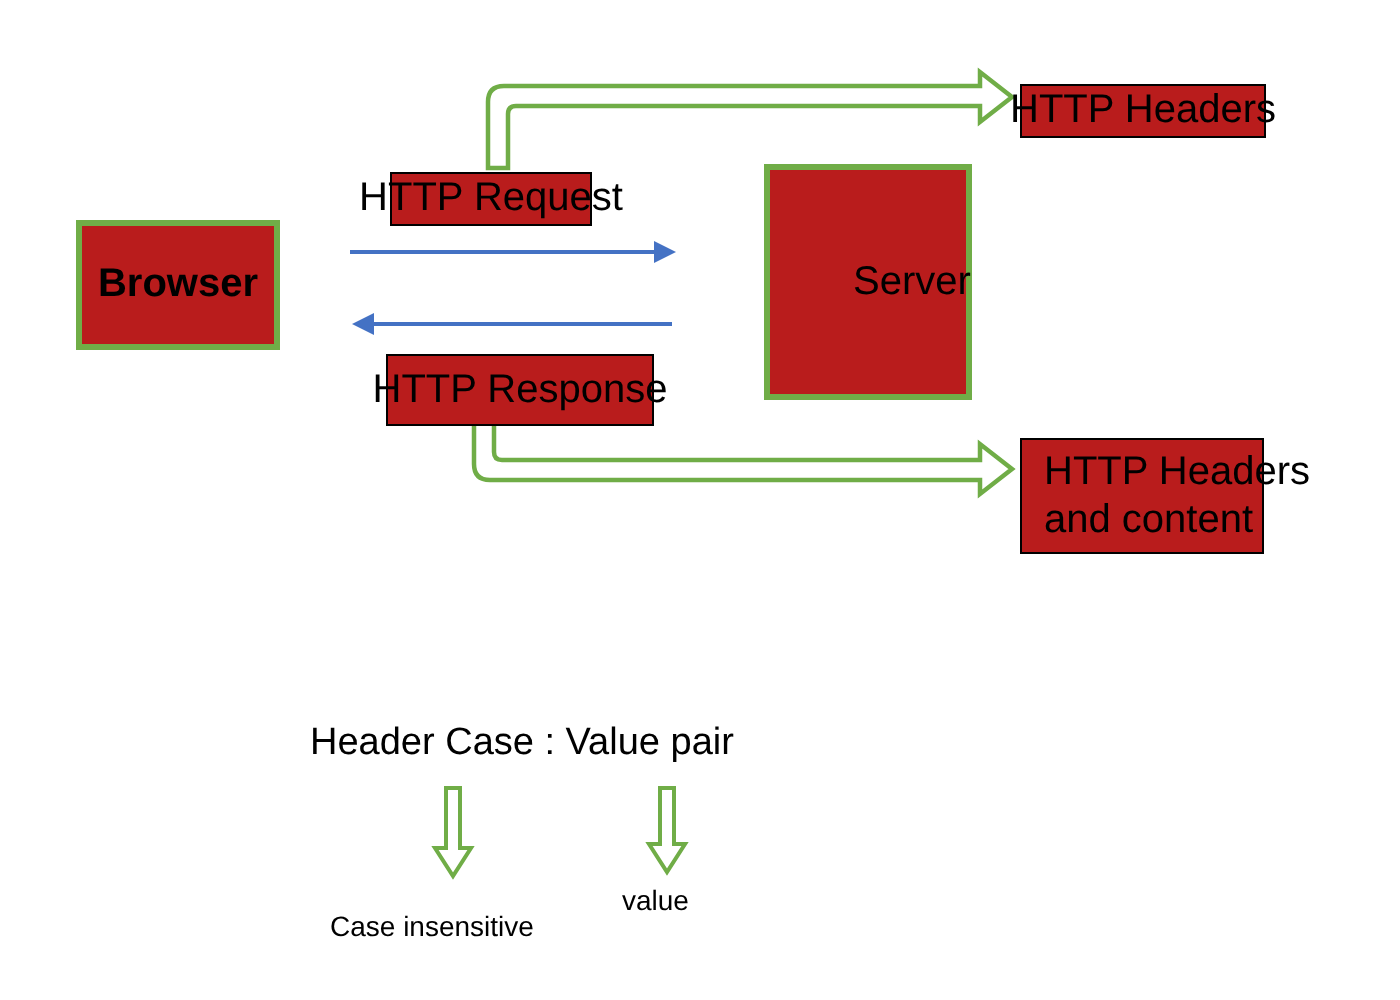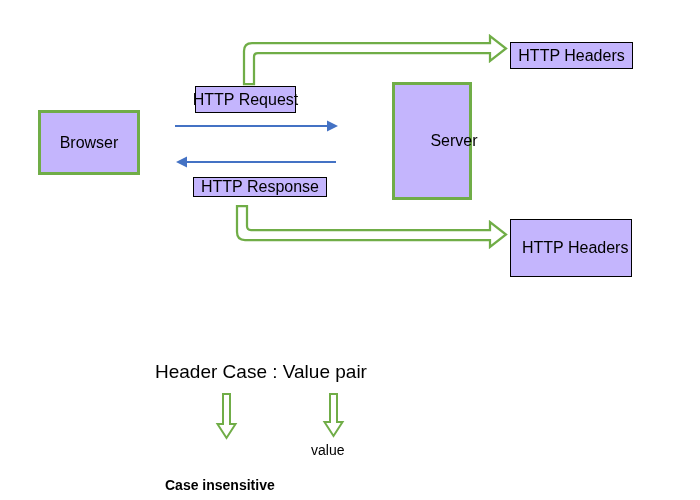--- a/index.html
+++ b/index.html
@@ -2,41 +2,41 @@
 <html><head>
 <meta charset="utf-8">
 <style>
   html,body{margin:0;padding:0;background:#fff;}
   .canvas{
     position:relative;width:700px;height:500px;background:#fff;overflow:hidden;
     font-family:"Liberation Sans",sans-serif;color:#000;
   }
   .canvas svg{position:absolute;left:0;top:0;}
   .node{
-    position:absolute;box-sizing:border-box;background:#c4b5fd;
+    position:absolute;box-sizing:border-box;background:#b91c1c;
     display:flex;align-items:center;justify-content:center;
-    font-size:16px;color:#000;white-space:nowrap;
+    font-size:20px;color:#000;white-space:nowrap;
   }
   .green-border{border:3px solid #70AD47;}
   .black-border{border:1.5px solid #000;}
-  .node-browser{left:38px;top:110px;width:102px;height:65px;}
-  .node-server{left:392px;top:82px;width:80px;height:118px;padding-left:44px;}
+  .node-browser{left:38px;top:110px;width:102px;height:65px;font-weight:bold;}
+  .node-server{left:382px;top:82px;width:104px;height:118px;padding-left:44px;}
   .node-request{left:195px;top:86px;width:101px;height:27px;}
-  .node-response{left:193px;top:177px;width:134px;height:20px;}
+  .node-response{left:193px;top:177px;width:134px;height:36px;}
   .node-headers{left:510px;top:42px;width:123px;height:27px;}
   .node-headers-content{
     left:510px;top:219px;width:122px;height:58px;
     flex-direction:column;align-items:flex-start;justify-content:center;
     padding-left:11px;line-height:24px;
   }
   .heading{
     position:absolute;left:155px;top:361px;font-size:19px;color:#000;white-space:nowrap;
   }
   .note{position:absolute;font-size:14px;line-height:24px;color:#000;white-space:nowrap;}
-  .note-case{left:165px;top:473px;font-weight:bold;}
+  .note-case{left:165px;top:451px;}
   .note-value{left:311px;top:438px;}
 </style>
 </head>
 <body>
 
 <div class="canvas">
 
   <svg width="700" height="500" viewBox="0 0 700 500">
 
     <path d="M244 84 V51 Q244 43 252 43 H490 V36 L506 48.5 L490 61 V53 H258 Q254 53 254 57 V84 Z" fill="#ffffff" stroke-width="2.25" stroke-linejoin="miter" stroke="#70AD47"></path>
@@ -69,20 +69,21 @@
   <div class="node black-border node-response">
     <span>HTTP Response</span>
   </div>
 
   <div class="node black-border node-headers">
     <span>HTTP Headers</span>
   </div>
 
   <div class="node black-border node-headers-content">
     <span>HTTP Headers</span>
+    <span>and content</span>
   </div>
 
   <div class="heading">Header Case : Value pair</div>
 
   <div class="note note-case">
     <div>Case insensitive</div>
   </div>
 
   <div class="note note-value">value</div>
 

